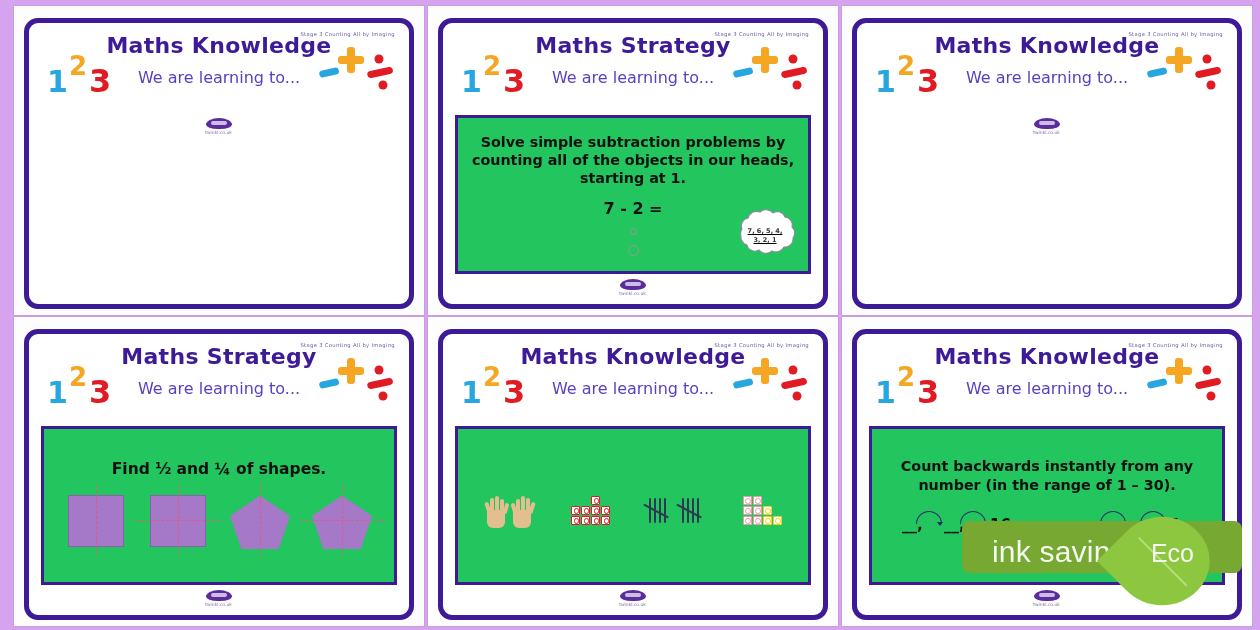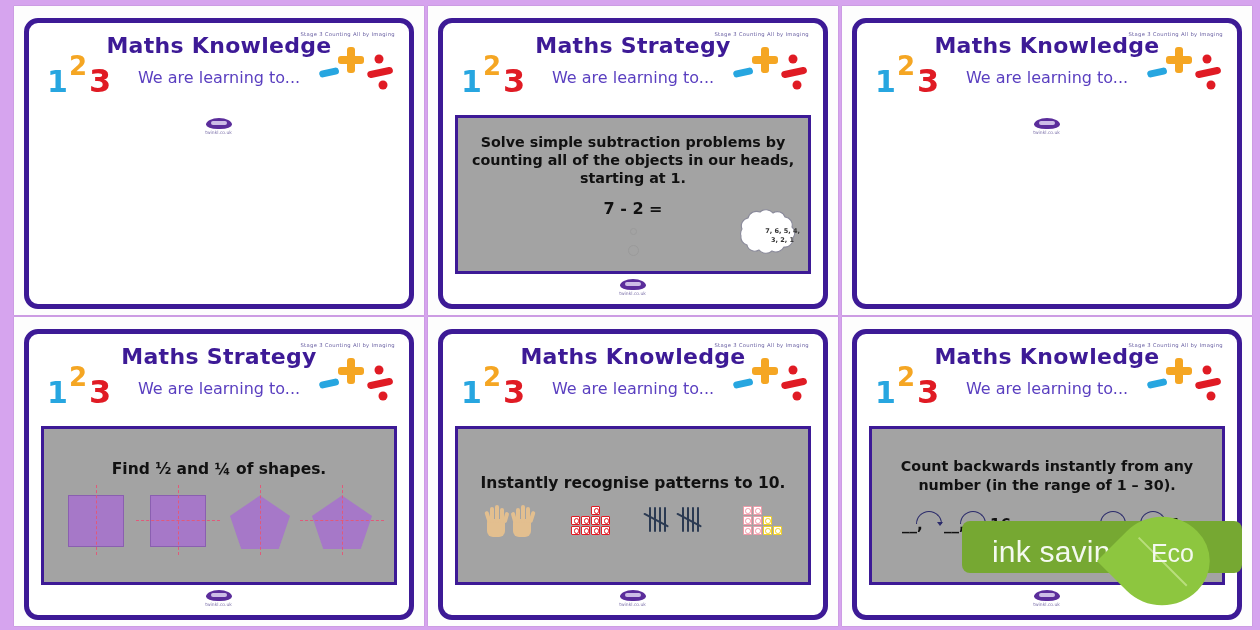--- a/index.html
+++ b/index.html
@@ -106,21 +106,21 @@
   .content-box {
     flex: 1;
     border: 3px solid #3d1a96;
     margin: 2px 2px 0 2px;
     position: relative;
     display: flex;
     flex-direction: column;
     align-items: center;
     justify-content: center;
     overflow: hidden;
-    background: #a3a3a3;
+    background: #22c55e;
   }
   .stmt {
     font-family: "DejaVu Sans", sans-serif;
     font-weight: bold;
     font-size: 15.5px;
     color: #111;
     text-align: center;
     line-height: 1.28;
     padding: 0 6px;
   }
@@ -193,21 +193,21 @@
   .objdot {
     width: 7px; height: 7px;
     border: 1.4px solid #9a9a9a;
     border-radius: 50%;
   }
   .objdot.big { width: 11px; height: 11px; }
   .thought {
     position: absolute;
     right: 8px; bottom: 8px;
     width: 70px; height: 54px;
-    display: flex; align-items: center; justify-content: flex-end;
+    display: flex; align-items: center; justify-content: center; text-decoration: underline;
   }
   .thought-txt {
     position: relative;
     z-index: 2;
     font-size: 6.5px;
     line-height: 1.4;
     color: #333;
     text-align: center;
     font-weight: bold;
   }
@@ -563,21 +563,20 @@
               <rect x="2" y="26" width="20" height="7" rx="3.5" fill="#27a6e0" transform="rotate(-12 12 29)"></rect>
               <rect x="30" y="4" width="8" height="26" rx="3" fill="#f5a623"></rect>
               <rect x="21" y="13" width="26" height="8" rx="3" fill="#f5a623"></rect>
               <rect x="50" y="26" width="26" height="7" rx="3.5" fill="#e01b24" transform="rotate(-12 63 29)"></rect>
               <circle cx="62" cy="16" r="4.5" fill="#e01b24"></circle>
               <circle cx="66" cy="42" r="4.5" fill="#e01b24"></circle>
             </svg>
           </div>
         </div>
         <div class="content-box">
-          <div class="stmt">Instantly recognise patterns to 10.</div>
           <div class="pattern-row">
 
             <div class="hands">
               <div class="hand">
                 <div class="palm"></div>
                 <div class="finger" style="left:2px;height:12px;transform:rotate(-18deg);"></div>
                 <div class="finger" style="left:6px;height:16px;"></div>
                 <div class="finger" style="left:11px;height:18px;"></div>
                 <div class="finger" style="left:16px;height:15px;"></div>
                 <div class="finger" style="left:20px;height:11px;transform:rotate(16deg);"></div>

